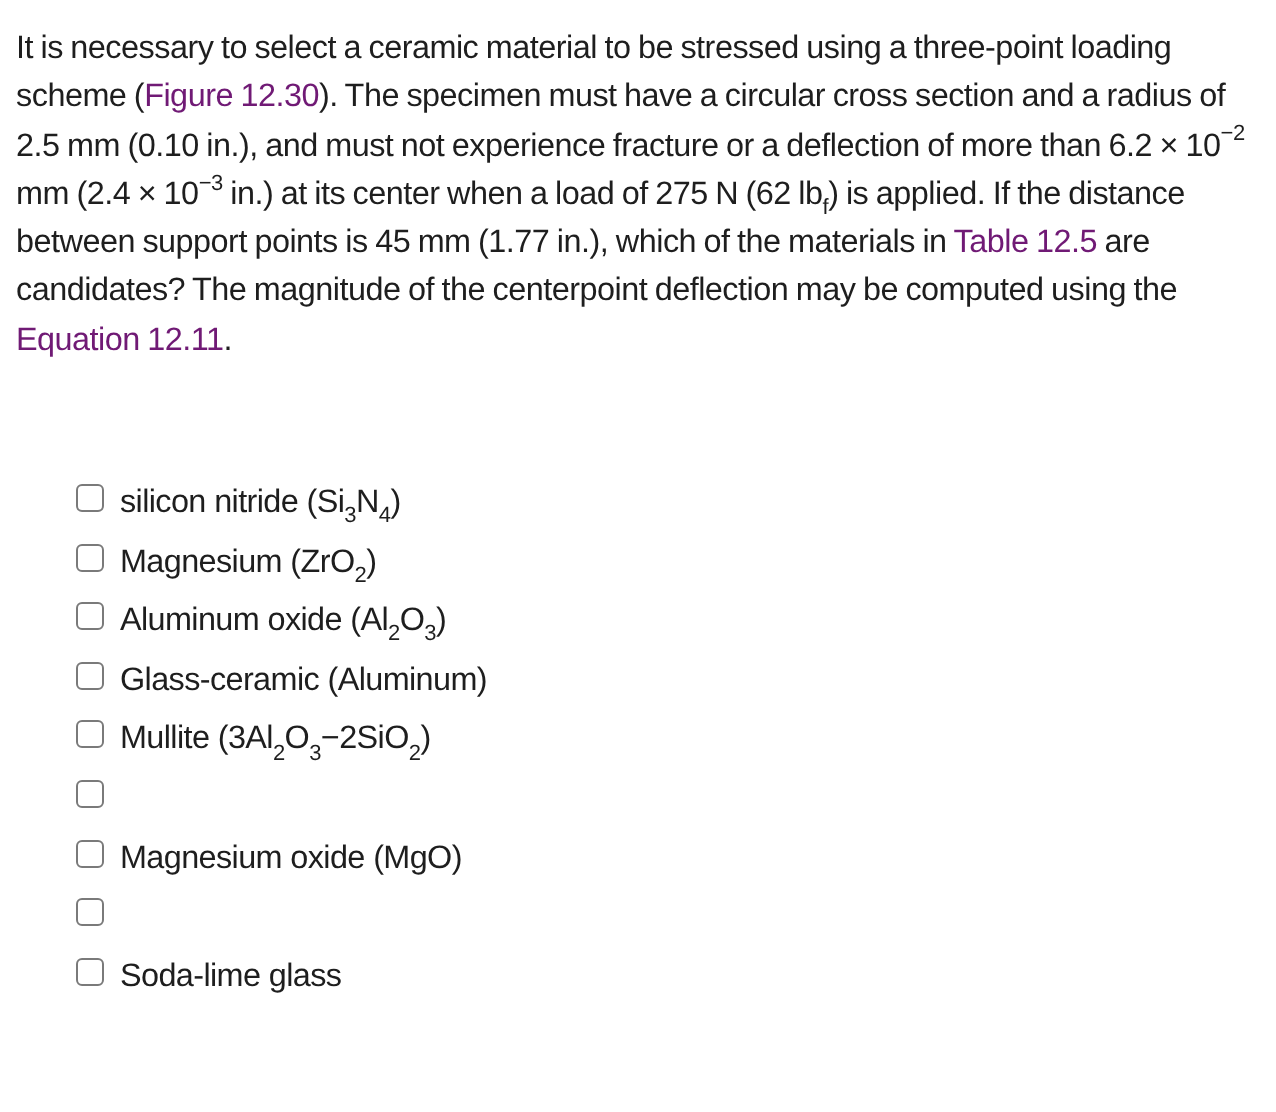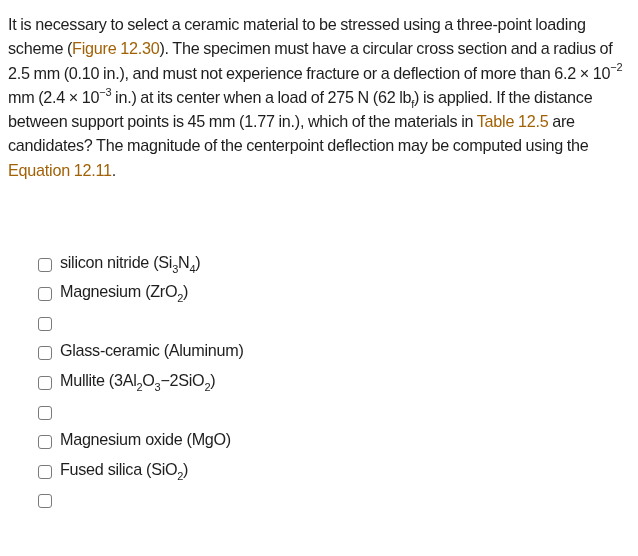--- a/index.html
+++ b/index.html
@@ -19,21 +19,21 @@
       position: absolute;
       left: 8px;
       top: 12px;
       width: 622px;
       font-size: 16.2px;
       line-height: 24.3px;
       letter-spacing: -0.25px;
       word-spacing: -0.5px;
     }
     .link {
-      color: #a16207;
+      color: #701a75;
       cursor: pointer;
     }
     sup {
       font-size: 11px;
       line-height: 0;
       position: relative;
       top: -1px;
     }
     sub {
       font-size: 11px;
@@ -44,21 +44,21 @@
     .options {
       position: absolute;
       left: 38px;
       top: 242px;
       margin: 0;
       padding: 0;
       list-style: none;
     }
     .option {
       display: flex;
-      align-items: flex-end;
+      align-items: flex-start;
       height: 29.6px;
       font-size: 16.2px;
       letter-spacing: -0.3px;
       cursor: pointer;
     }
     .checkbox {
       width: 12px;
       height: 12px;
       border: 1px solid #7a7a7a;
       border-radius: 3px;
@@ -77,36 +77,37 @@
   <li class="option">
     <span class="checkbox"></span>
     <span><span>silicon nitride (Si</span><sub>3</sub><span>N</span><sub>4</sub><span>)</span></span>
   </li>
   <li class="option">
     <span class="checkbox"></span>
     <span><span>Magnesium (ZrO</span><sub>2</sub><span>)</span></span>
   </li>
   <li class="option">
     <span class="checkbox"></span>
+    <span><span>Aluminum oxide (Al</span><sub>2</sub><span>O</span><sub>3</sub><span>)</span></span>
   </li>
   <li class="option">
     <span class="checkbox"></span>
     <span><span>Glass-ceramic (Aluminum)</span></span>
   </li>
   <li class="option">
     <span class="checkbox"></span>
     <span><span>Mullite (3Al</span><sub>2</sub><span>O</span><sub>3</sub><span>−2SiO</span><sub>2</sub><span>)</span></span>
   </li>
   <li class="option">
     <span class="checkbox"></span>
   </li>
   <li class="option">
     <span class="checkbox"></span>
     <span><span>Magnesium oxide (MgO)</span></span>
   </li>
   <li class="option">
     <span class="checkbox"></span>
-    <span><span>Fused silica (SiO</span><sub>2</sub><span>)</span></span>
   </li>
   <li class="option">
     <span class="checkbox"></span>
+    <span><span>Soda-lime glass</span></span>
   </li>
 </ul>
 
 </body></html>

